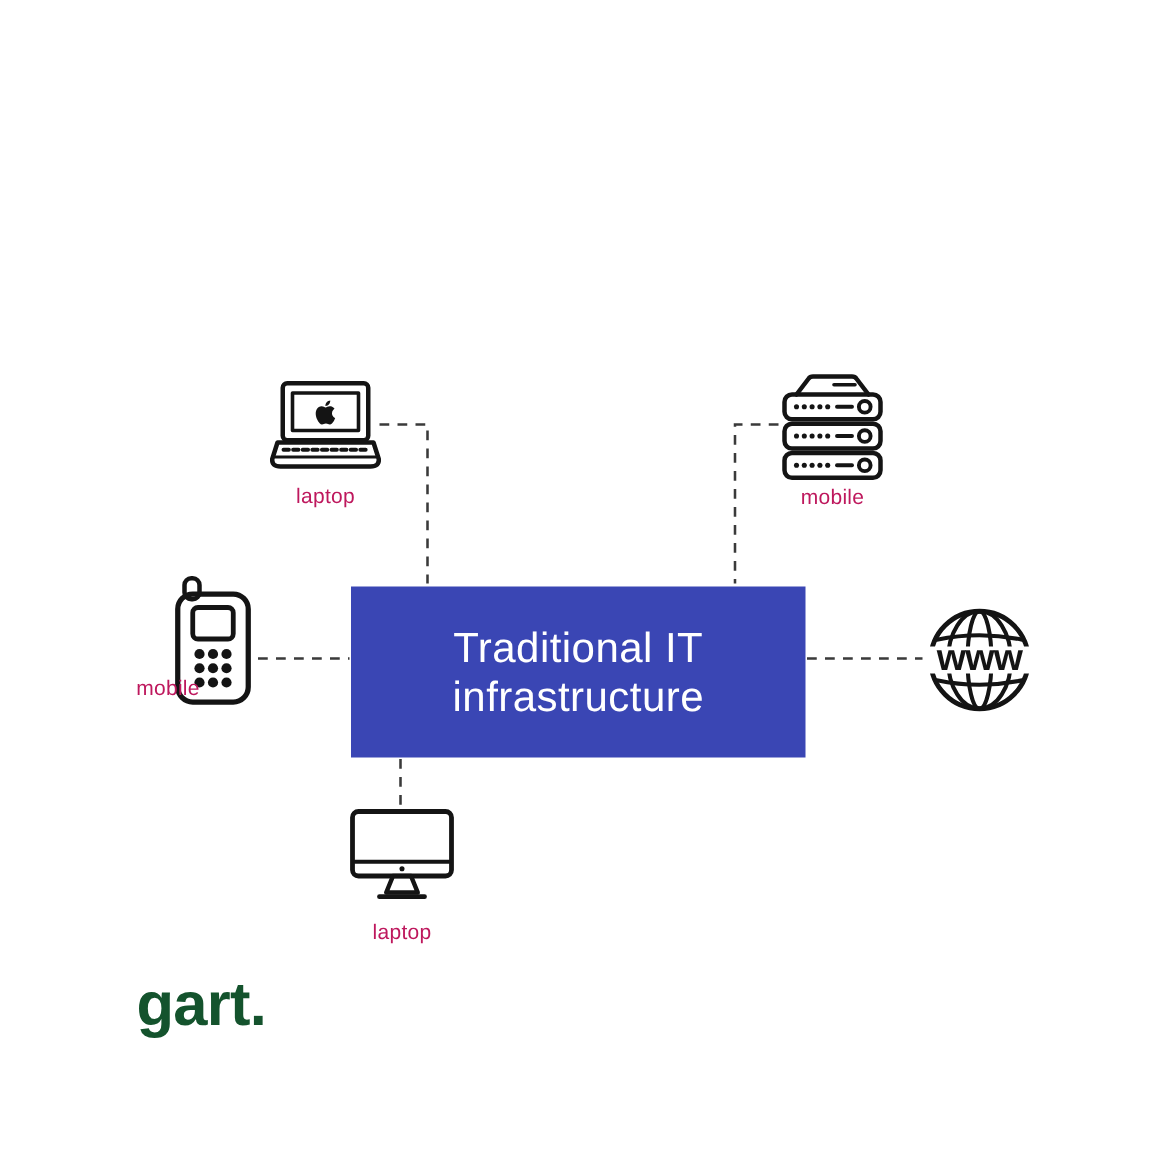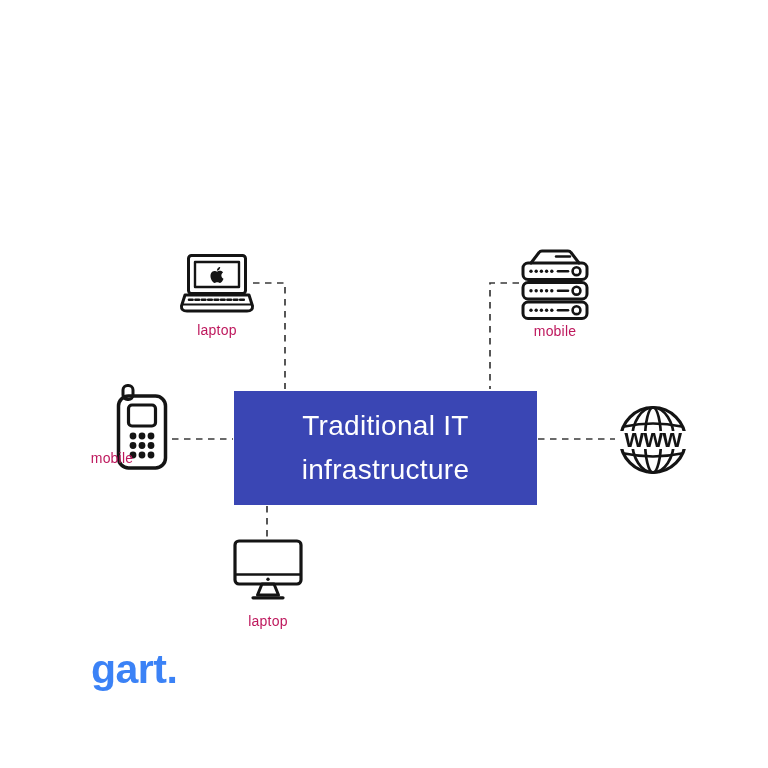--- a/index.html
+++ b/index.html
@@ -32,21 +32,21 @@
     width: 303px; height: 114px;
     background: #3a46b4;
     display: flex;
     align-items: center;
     justify-content: center;
     text-align: center;
   }
   .title-box .title-text {
     color: #ffffff;
     font-size: 28px;
-    line-height: 44px;
+    line-height: 33px;
     font-weight: 400;
     letter-spacing: 0.3px;
     padding: 0 28px;
   }
   .node-icon { position: absolute; }
   .node-icon .stroke {
     fill: none;
     stroke: #141414;
     stroke-linecap: round;
     stroke-linejoin: round;
@@ -62,21 +62,21 @@
   }
   .label-laptop  { left: 167px; top: 322px; }
   .label-server  { left: 505px; top: 323px; }
   .label-mobile  { left:  62px; top: 450px; }
   .label-desktop { left: 218px; top: 613px; }
   .logo {
     position: absolute;
     left: 91px; top: 646px;
     font-size: 41px;
     font-weight: 700;
-    color: #3b82f6;
+    color: #14532d;
     letter-spacing: -0.5px;
   }
   .www-text {
     font-family: "Liberation Sans", sans-serif;
     font-size: 25px;
     font-weight: 700;
     letter-spacing: -0.5px;
     fill: #141414;
     text-anchor: middle;
   }

